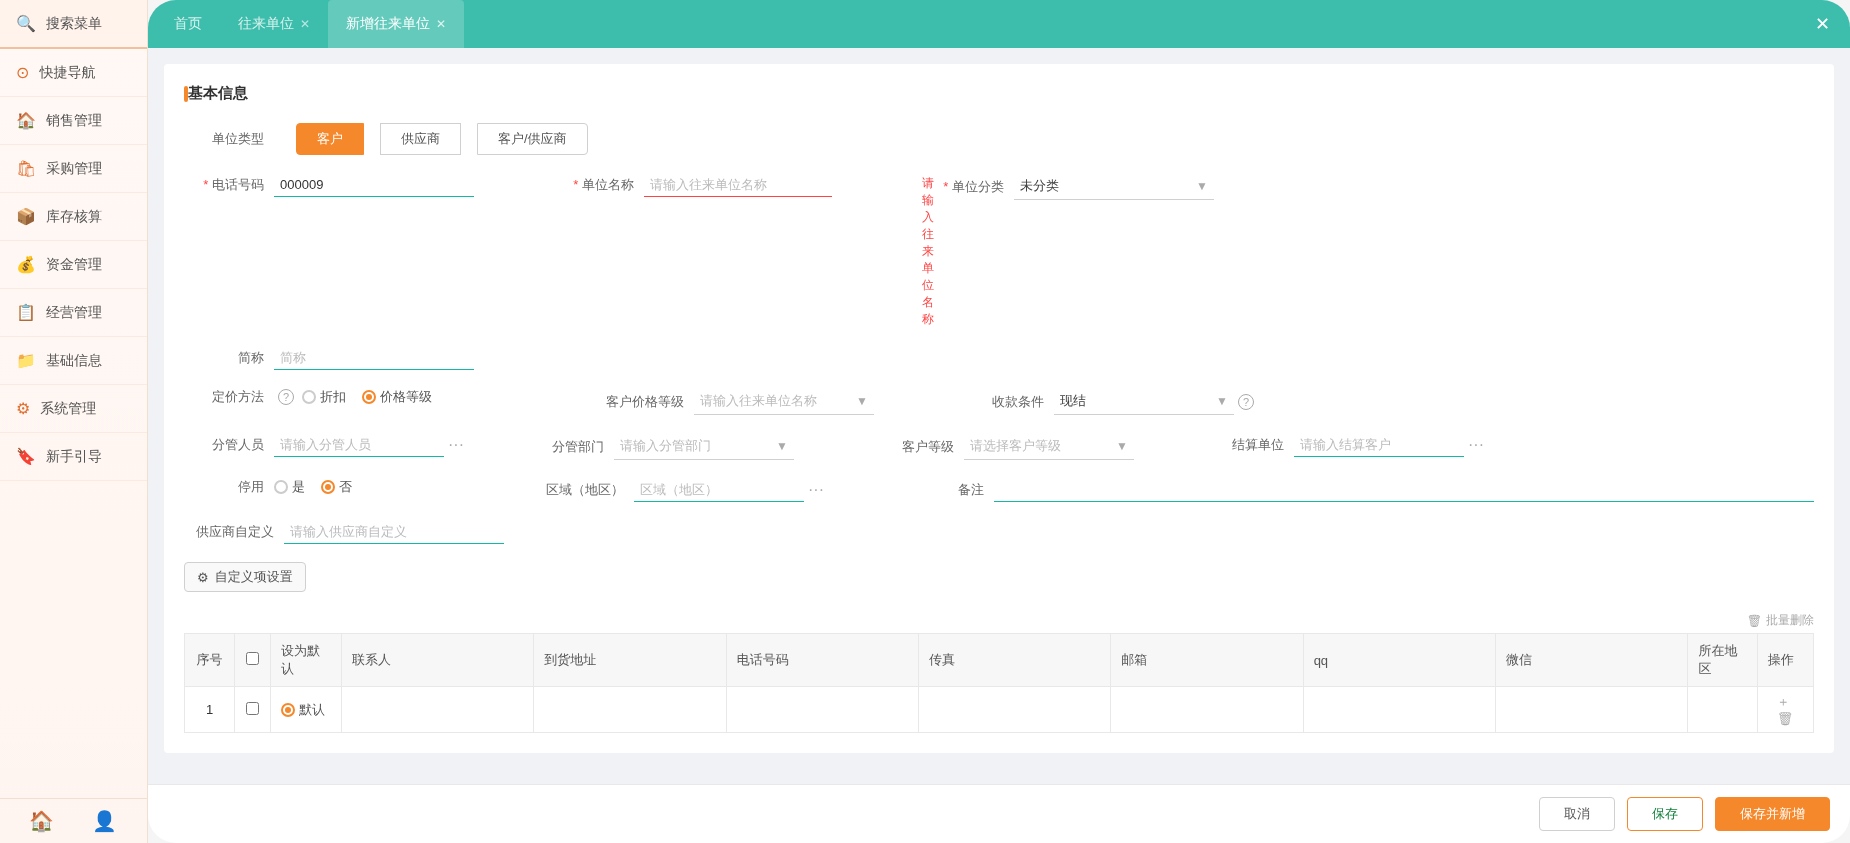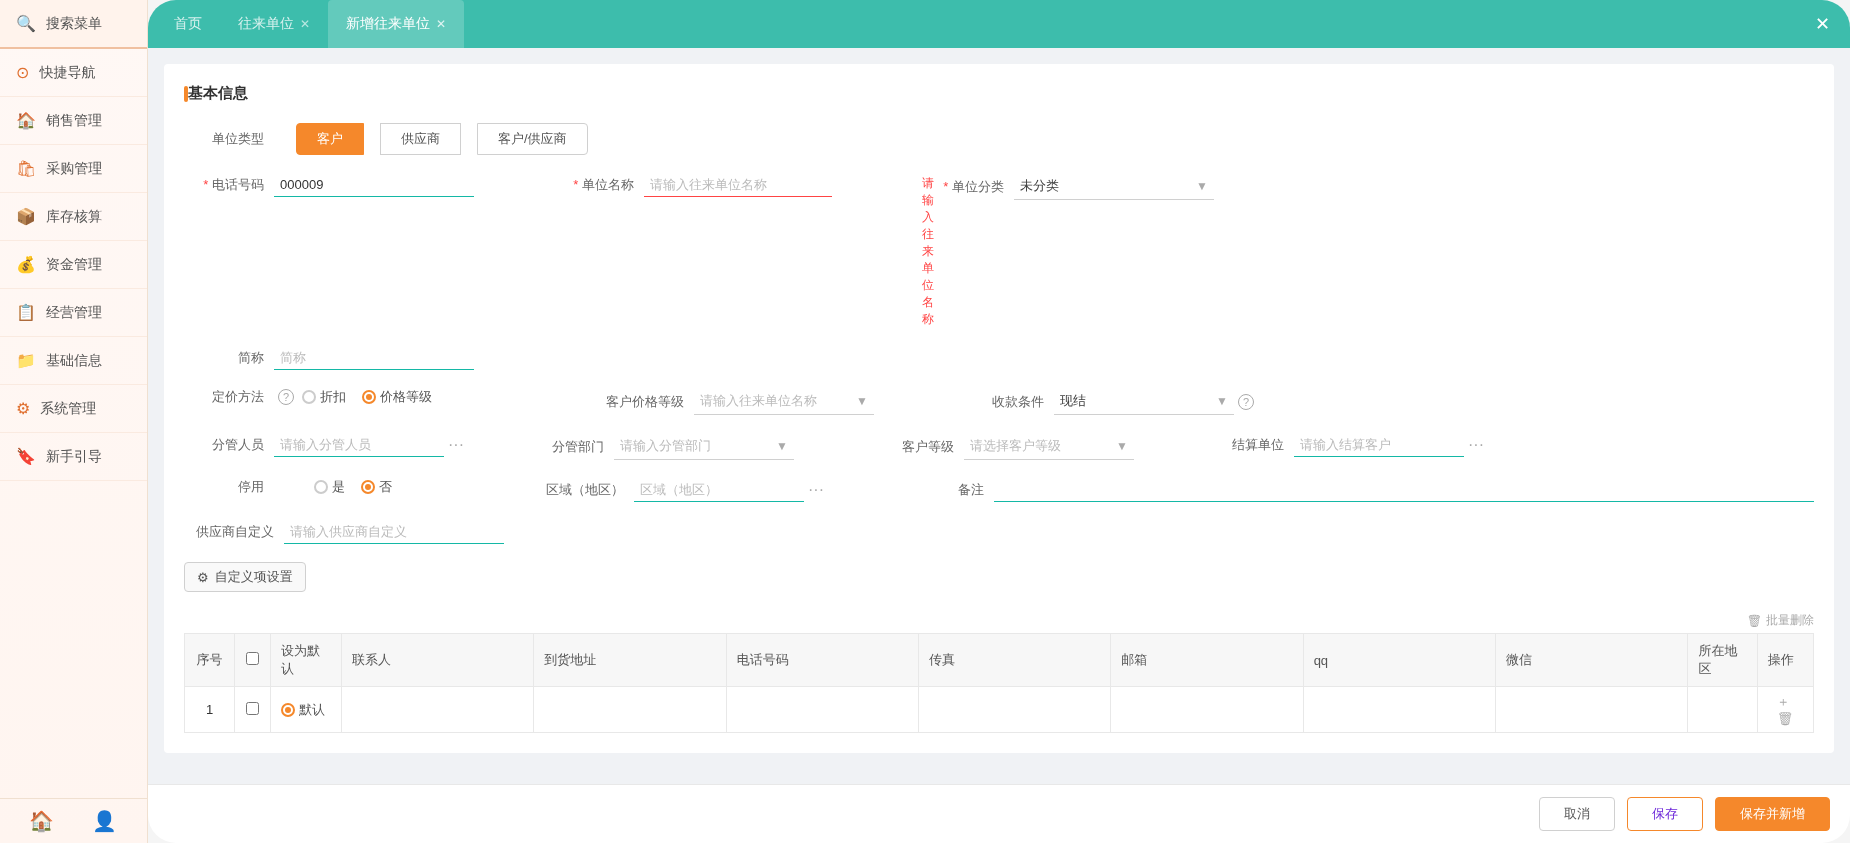--- a/index.html
+++ b/index.html
@@ -246,21 +246,21 @@
       flex-shrink: 0;
     }
     .btn {
       padding: 7px 24px;
       border-radius: 4px;
       border: 1px solid #d0d0d0;
       cursor: pointer;
       font-size: 13px;
     }
     .btn-cancel { background: #fff; color: #555; }
-    .btn-save { background: #fff; color: #6d28d9; border-color: #f5882b; }
+    .btn-save { background: #fff; color: #15803d; border-color: #f5882b; }
     .btn-save-new { background: #f5882b; color: #fff; border-color: #f5882b; }
     .sep { width: 30px; }
   </style>
 </head>
 <body>
 
 <div class="sidebar">
   <div class="sidebar-item sidebar-search">
     <span class="icon">🔍</span>
     <span>搜索菜单</span>
@@ -428,21 +428,21 @@
         <div class="sep"></div>
         <div class="field-group" style="max-width:320px;">
           <span class="field-label" style="width:70px;">结算单位</span>
           <input class="field-input" type="text" style="max-width: 170px;" placeholder="请输入结算客户">
           <span class="dots-btn">···</span>
         </div>
       </div>
 
 
       <div class="form-row">
-        <div class="field-group" style="max-width:320px;gap:40px;">
+        <div class="field-group" style="max-width:320px;">
           <span class="field-label" style="width:80px;">停用</span>
           <div class="radio-group">
             <div class="radio-item">
               <div class="radio-circle"></div>
               <span>是</span>
             </div>
             <div class="radio-item">
               <div class="radio-circle checked"></div>
               <span>否</span>
             </div>

